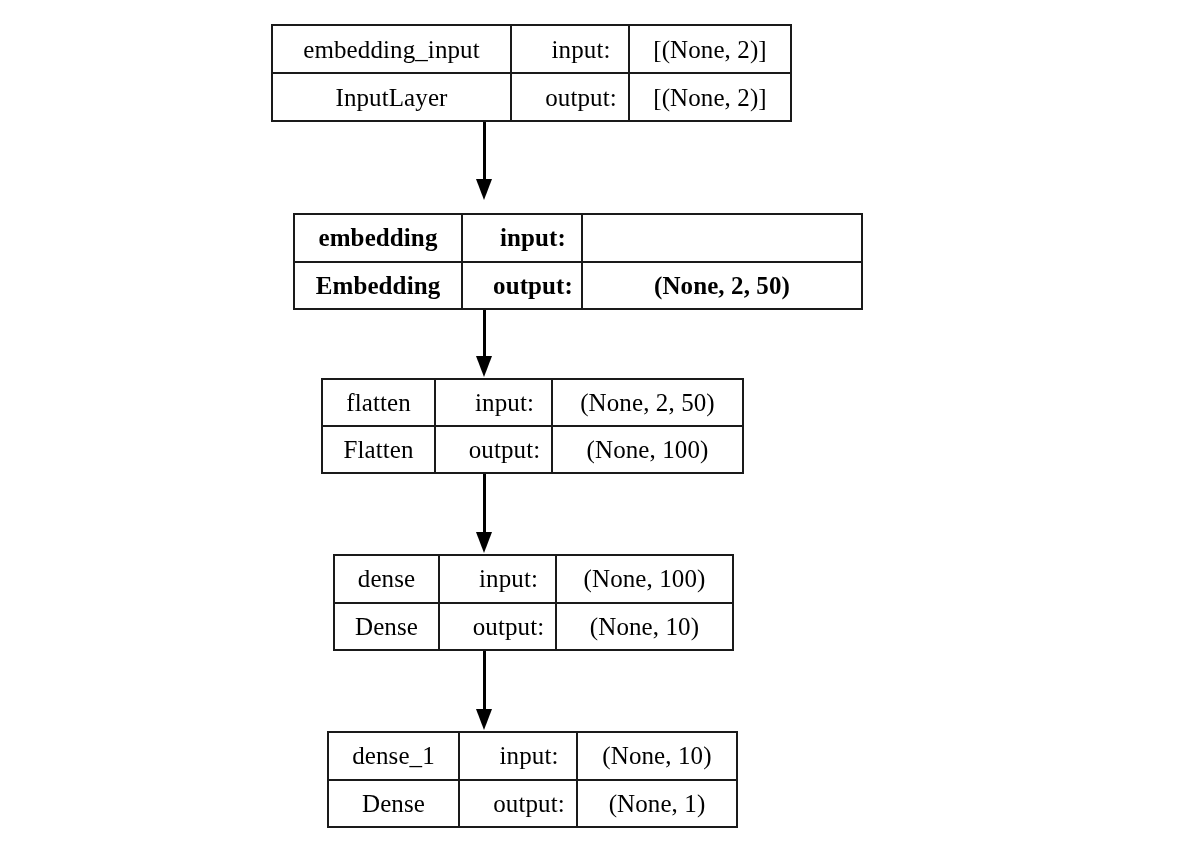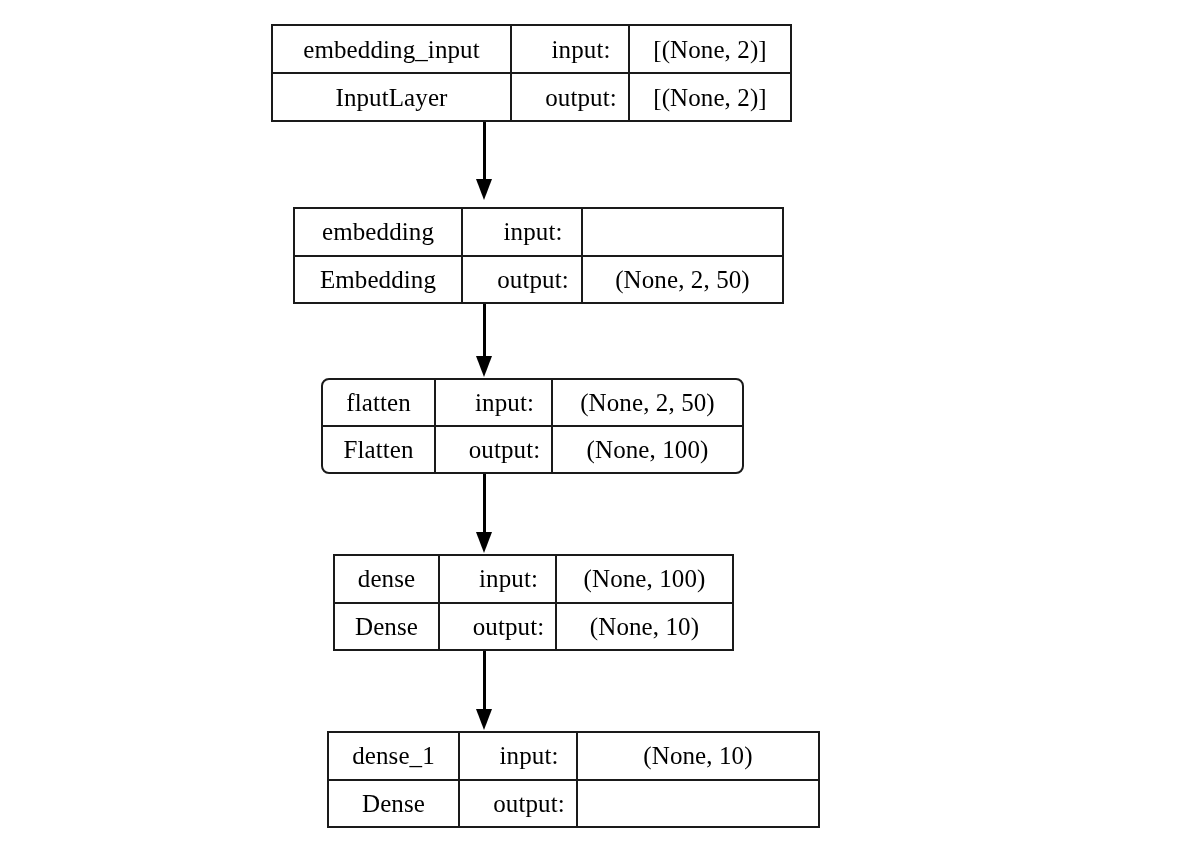--- a/index.html
+++ b/index.html
@@ -105,38 +105,38 @@
       <div class="node-cell cell-io" style="width:118px;">output:</div>
       <div class="node-cell cell-shape" style="flex:1;">[(None, 2)]</div>
     </div>
   </div>
 
   <div class="edge-arrow" style="left:483px; top:122px; width:3px; height:78px;">
     <div class="edge-line" style="height:58px;"></div>
     <div class="edge-head" style="top:57px;"></div>
   </div>
 
-  <div class="layer-node" style="left:245px; top:207px; width:491px; height:97px;">
+  <div class="layer-node" style="left:245px; top:213px; width:570px; height:97px;font-weight:bold;">
     <div class="node-row row-top">
       <div class="node-cell cell-name" style="width:168px;">embedding</div>
       <div class="node-cell cell-io" style="width:120px;">input:</div>
     </div>
     <div class="node-row">
       <div class="node-cell cell-name" style="width:168px;">Embedding</div>
       <div class="node-cell cell-io" style="width:120px;">output:</div>
       <div class="node-cell cell-shape" style="flex:1;">(None, 2, 50)</div>
     </div>
   </div>
 
   <div class="edge-arrow" style="left:483px; top:297px; width:3px; height:81px;">
     <div class="edge-line" style="height:60px;"></div>
     <div class="edge-head" style="top:59px;"></div>
   </div>
 
-  <div class="layer-node" style="left:273px; top:378px; width:423px; height:96px;border-radius:8px;">
+  <div class="layer-node" style="left:273px; top:378px; width:423px; height:96px;">
     <div class="node-row row-top">
       <div class="node-cell cell-name" style="width:113px;">flatten</div>
       <div class="node-cell cell-io" style="width:117px;">input:</div>
       <div class="node-cell cell-shape" style="flex:1;">(None, 2, 50)</div>
     </div>
     <div class="node-row">
       <div class="node-cell cell-name" style="width:113px;">Flatten</div>
       <div class="node-cell cell-io" style="width:117px;">output:</div>
       <div class="node-cell cell-shape" style="flex:1;">(None, 100)</div>
     </div>
@@ -158,25 +158,26 @@
       <div class="node-cell cell-io" style="width:117px;">output:</div>
       <div class="node-cell cell-shape" style="flex:1;">(None, 10)</div>
     </div>
   </div>
 
   <div class="edge-arrow" style="left:483px; top:651px; width:3px; height:80px;">
     <div class="edge-line" style="height:59px;"></div>
     <div class="edge-head" style="top:58px;"></div>
   </div>
 
-  <div class="layer-node" style="left:279px; top:731px; width:493px; height:97px;">
+  <div class="layer-node" style="left:279px; top:731px; width:411px; height:97px;">
     <div class="node-row row-top">
       <div class="node-cell cell-name" style="width:131px;">dense_1</div>
       <div class="node-cell cell-io" style="width:118px;">input:</div>
       <div class="node-cell cell-shape" style="flex:1;">(None, 10)</div>
     </div>
     <div class="node-row">
       <div class="node-cell cell-name" style="width:131px;">Dense</div>
       <div class="node-cell cell-io" style="width:118px;">output:</div>
+      <div class="node-cell cell-shape" style="flex:1;">(None, 1)</div>
     </div>
   </div>
 
 </div>
 
 </body></html>

